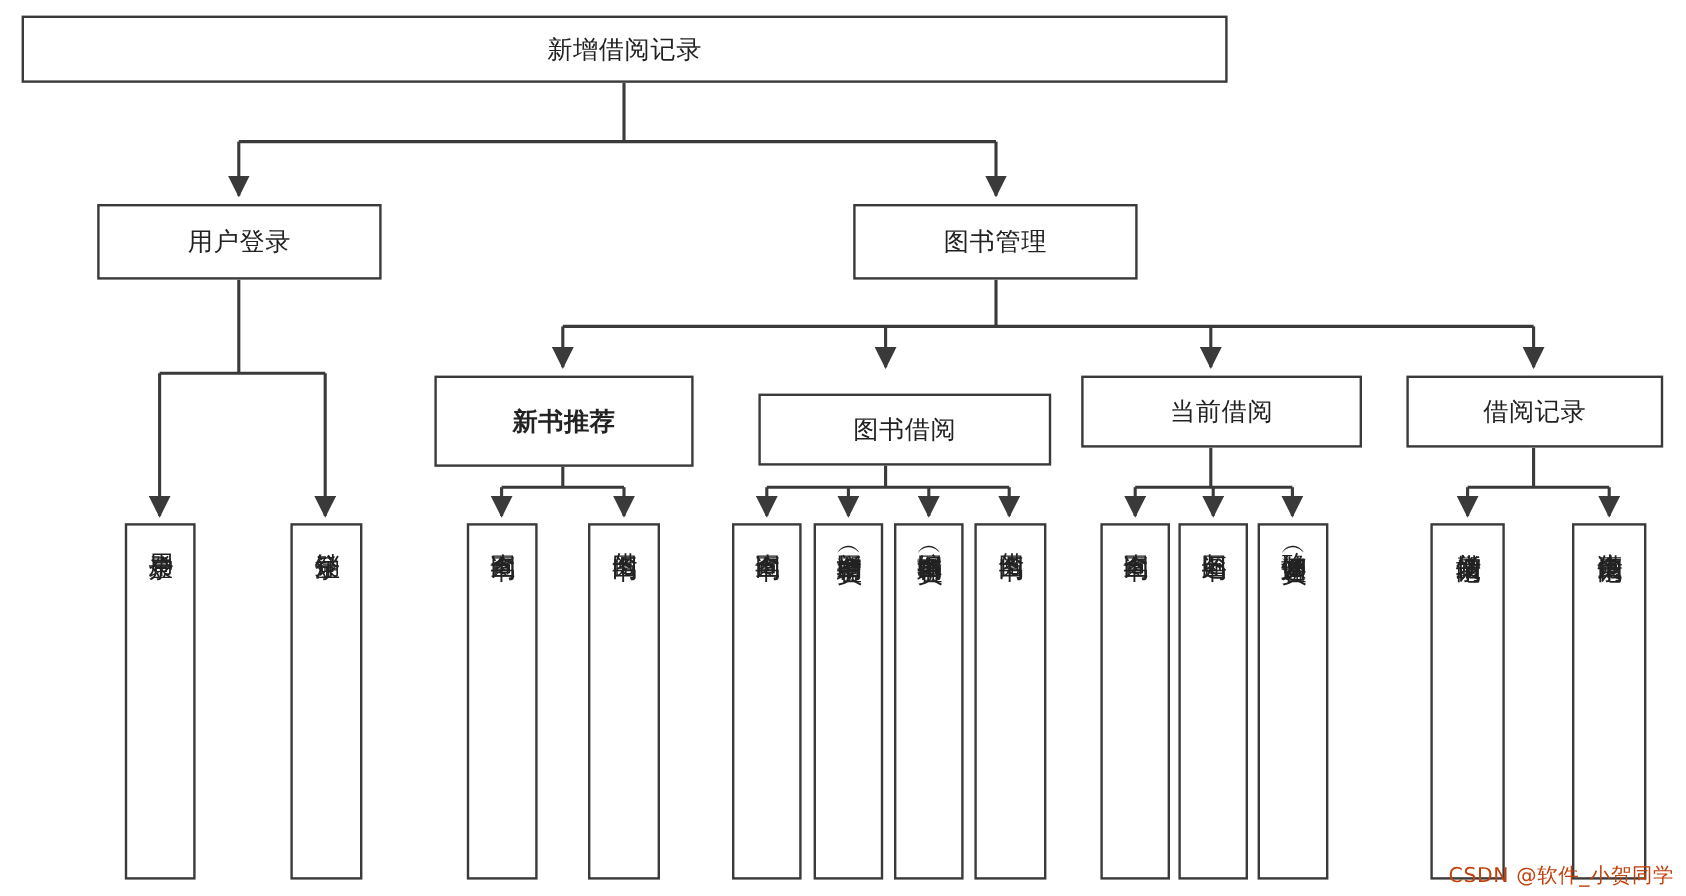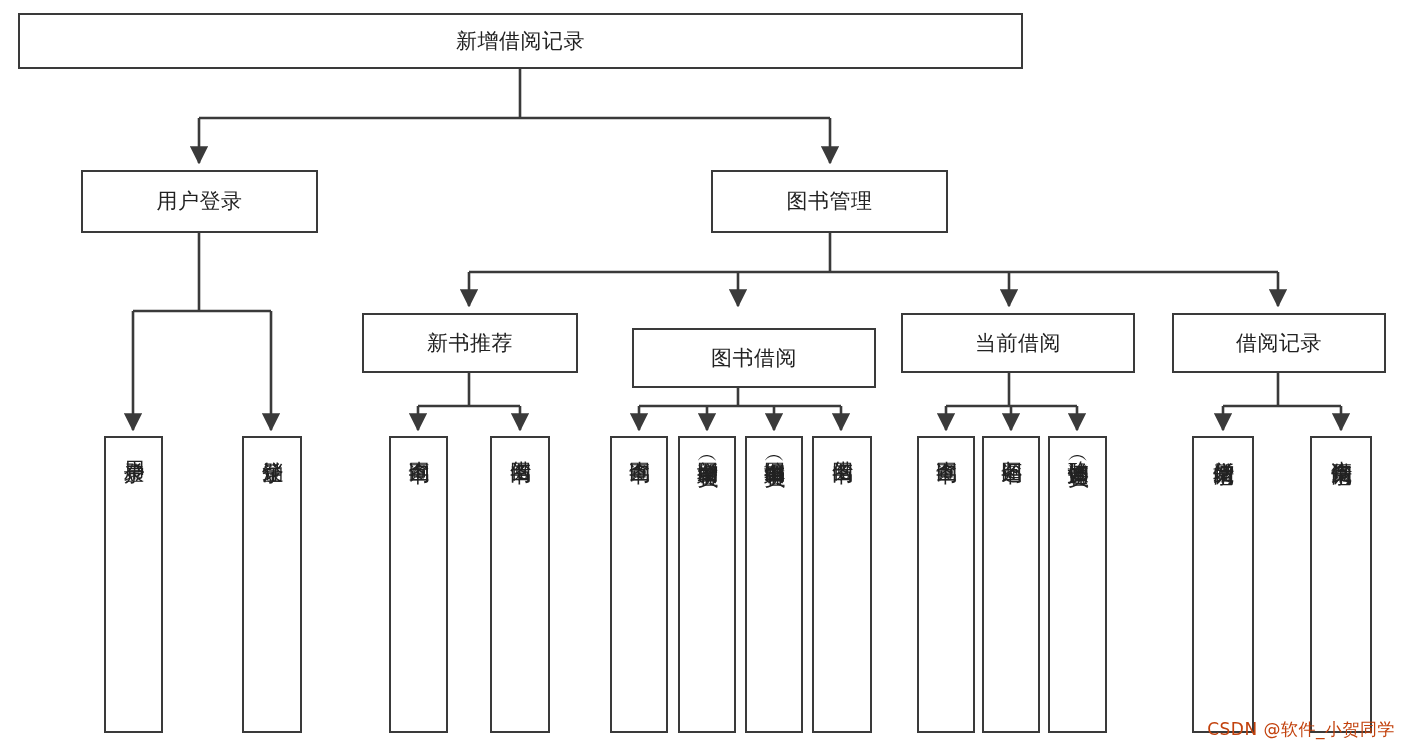--- a/index.html
+++ b/index.html
@@ -126,21 +126,21 @@
     <span class="label">新增借阅记录</span>
   </div>
 
   <div class="node horiz" style="left:81px; top:170px; width:237px; height:63px;">
     <span class="label">用户登录</span>
   </div>
   <div class="node horiz" style="left:711px; top:170px; width:237px; height:63px;">
     <span class="label">图书管理</span>
   </div>
 
-  <div class="node horiz" style="left:362px; top:313px; width:216px; height:60px;">
+  <div class="node horiz" style="left:362px; top:313px; width:216px; height:76px;font-weight:bold;">
     <span class="label">新书推荐</span>
   </div>
   <div class="node horiz" style="left:632px; top:328px; width:244px; height:60px;">
     <span class="label">图书借阅</span>
   </div>
   <div class="node horiz" style="left:901px; top:313px; width:234px; height:60px;">
     <span class="label">当前借阅</span>
   </div>
   <div class="node horiz" style="left:1172px; top:313px; width:214px; height:60px;">
     <span class="label">借阅记录</span>

